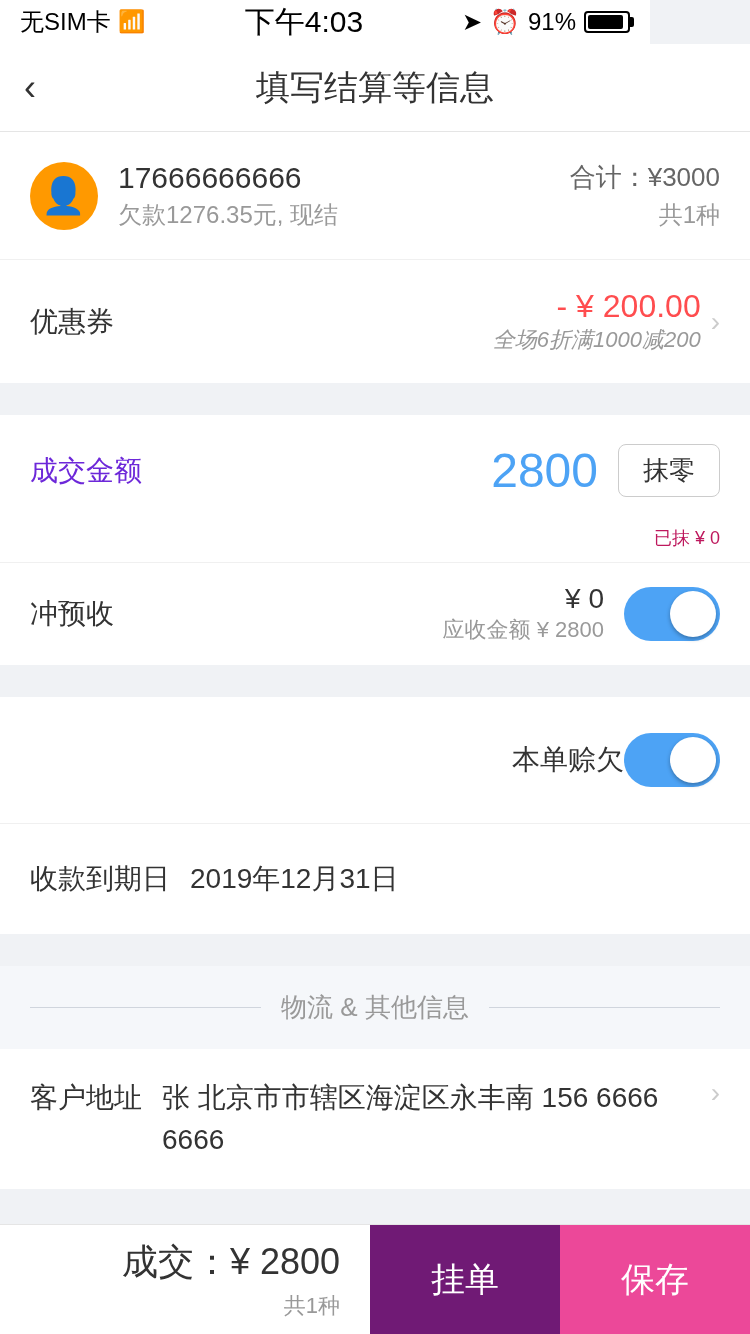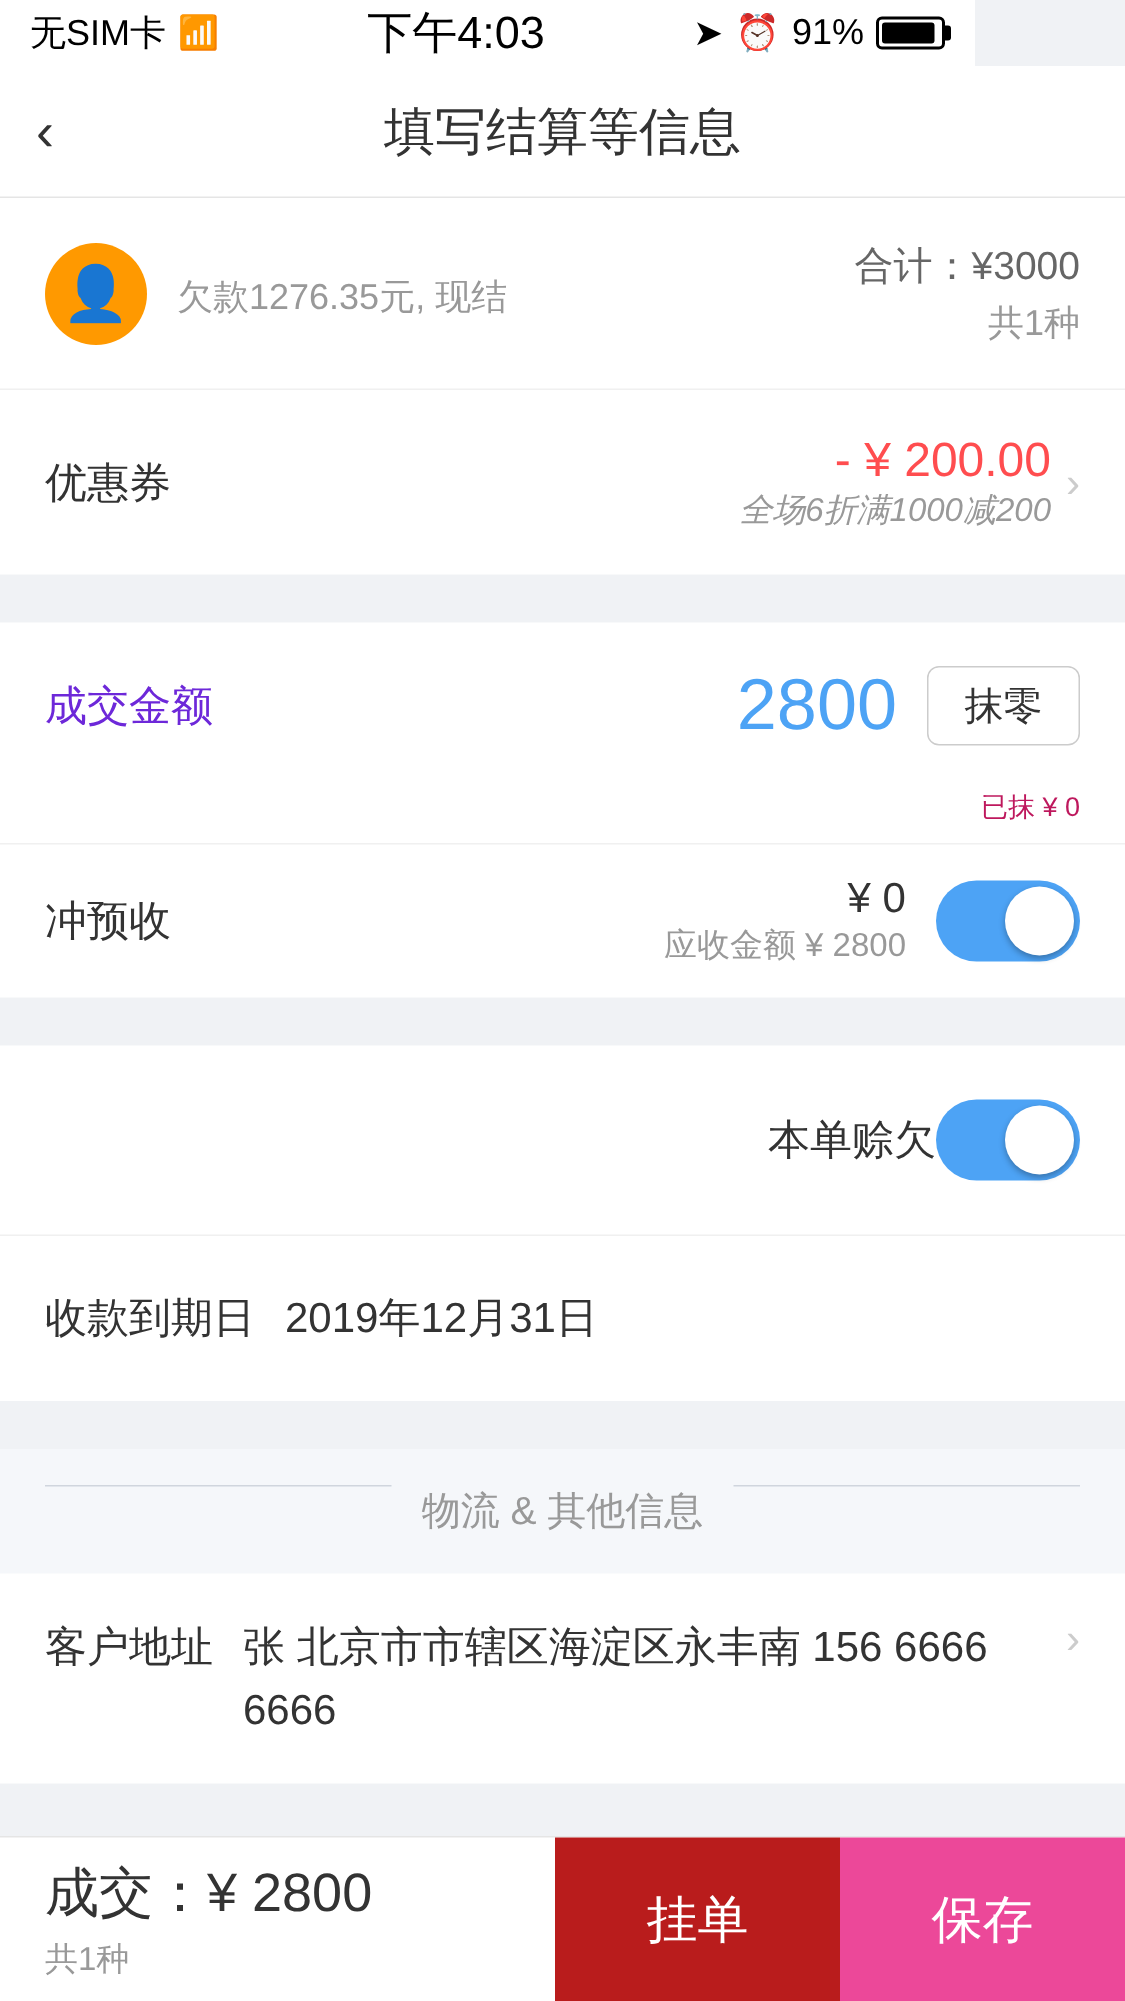--- a/index.html
+++ b/index.html
@@ -288,20 +288,21 @@
       color: #333;
     }
     .due-date {
       font-size: 28px;
       color: #333;
     }
 
     
     .logistics-divider {
       display: flex;
+      align-items: center;
       padding: 24px 30px;
       background: #f5f7fa;
     }
     .logistics-line {
       flex: 1;
       height: 1px;
       background: #d0d5dd;
     }
     .logistics-text {
       font-size: 26px;
@@ -337,39 +338,40 @@
       width: 750px;
       height: 110px;
       background: #fff;
       display: flex;
       align-items: center;
       border-top: 1px solid #e5e5e5;
     }
     .bottom-summary {
       flex: 1;
       padding: 0 30px;
+      text-align: right;
     }
     .bottom-deal {
       font-size: 26px;
       color: #666;
     }
     .bottom-deal span {
       font-size: 36px;
       font-weight: 500;
       color: #333;
     }
     .bottom-count {
       font-size: 22px;
       color: #999;
       margin-top: 4px;
     }
     .btn-pending {
       width: 190px;
       height: 110px;
-      background: #b91c1c;
+      background: #701a75;
       display: flex;
       align-items: center;
       justify-content: center;
       font-size: 34px;
       color: #fff;
       cursor: pointer;
     }
     .btn-save {
       width: 190px;
       height: 110px;
@@ -410,20 +412,21 @@
 
 <div class="content">
 
   <div class="card">
     <div class="customer-row">
       <div class="customer-left">
         <div class="avatar">
           <span>👤</span>
         </div>
         <div class="customer-info">
+          <div class="customer-phone">17666666666</div>
           <div class="customer-sub">欠款1276.35元, 现结</div>
         </div>
       </div>
       <div class="customer-right">
         <div class="total-label">
           <span>合计：</span><span>¥3000</span>
         </div>
         <div class="total-count">共1种</div>
       </div>
     </div>

